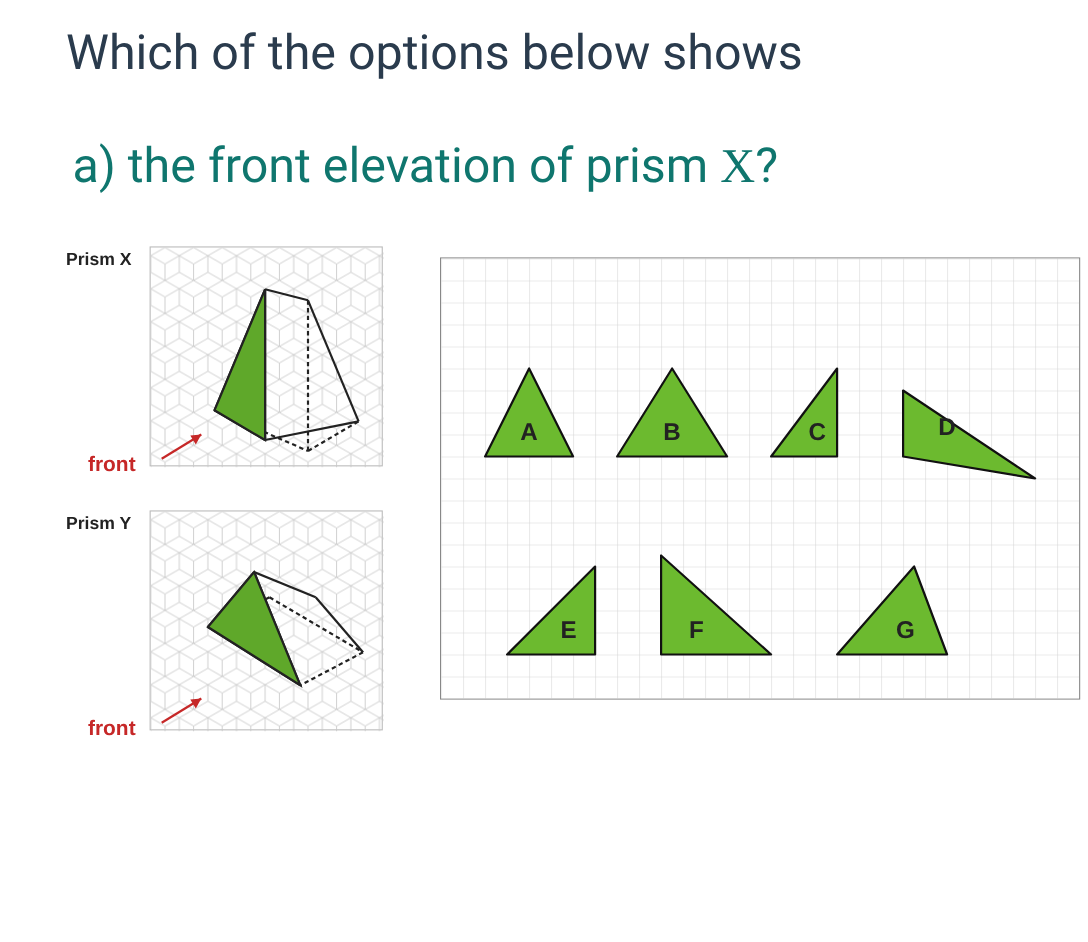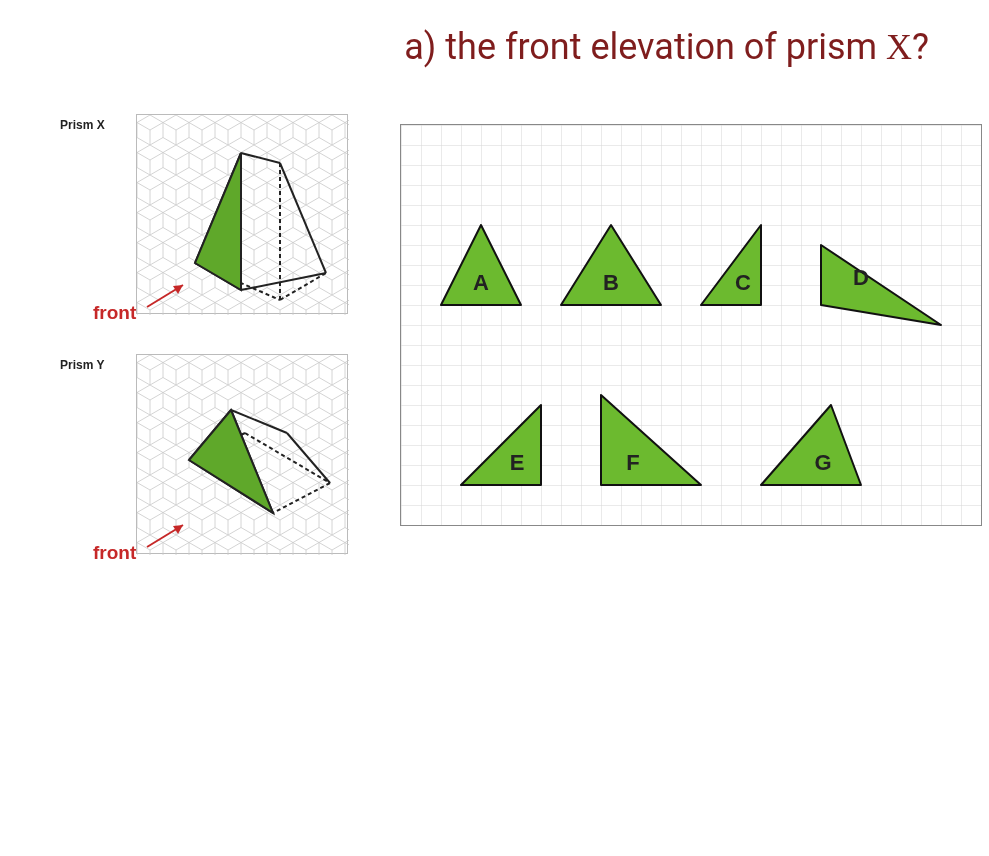--- a/index.html
+++ b/index.html
@@ -16,56 +16,55 @@
   .page {
     padding: 20px 60px 0 60px;
   }
   .question-stem {
     font-size: 44px;
     line-height: 1.3;
     color: #2a3b4d;
     margin-bottom: 40px;
   }
   .sub-question {
-    font-size: 36px;
+    font-size: 44px;
     line-height: 1.5;
-    color: #7f1d1d;
+    color: #0f766e;
     margin-left: 6px;
-    text-align: right;
   }
   .serif { font-family: "Times New Roman", Times, serif; }
   .content-row {
     display: flex;
     margin-top: 40px;
     align-items: flex-start;
   }
   .prism-col {
     width: 310px;
     flex-shrink: 0;
   }
   .prism-block {
     display: flex;
     align-items: flex-start;
     margin-bottom: 18px;
   }
   .prism-label {
     font-family: Arial, sans-serif;
     font-weight: bold;
-    font-size: 12px;
+    font-size: 16px;
     color: #222;
     width: 76px;
     padding-top: 4px;
   }
   .prism-front {
     font-family: Arial, sans-serif;
     font-weight: bold;
     font-size: 19px;
     color: #c62828;
     position: relative;
-    left: 33px;
+    left: 20px;
     top: -30px;
   }
   .iso-box {
     width: 212px;
     height: 200px;
     border: 1px solid #bbb;
     position: relative;
   }
   .options-box {
     flex: 1;
@@ -83,20 +82,21 @@
     text-anchor: middle;
   }
   .tri-fill { fill: #6cba2f; }
   .tri-stroke { stroke: #111; stroke-width: 2; stroke-linejoin: round; }
 </style>
 </head>
 <body>
 
 <div class="page">
 
+  <div class="question-stem">Which of the options below shows</div>
 
   <div class="sub-question">
     <span>a) the front elevation of prism </span><span class="serif">X</span><span>?</span>
   </div>
 
   <div class="content-row">
 
     <div class="prism-col">
 
       <div class="prism-block">

